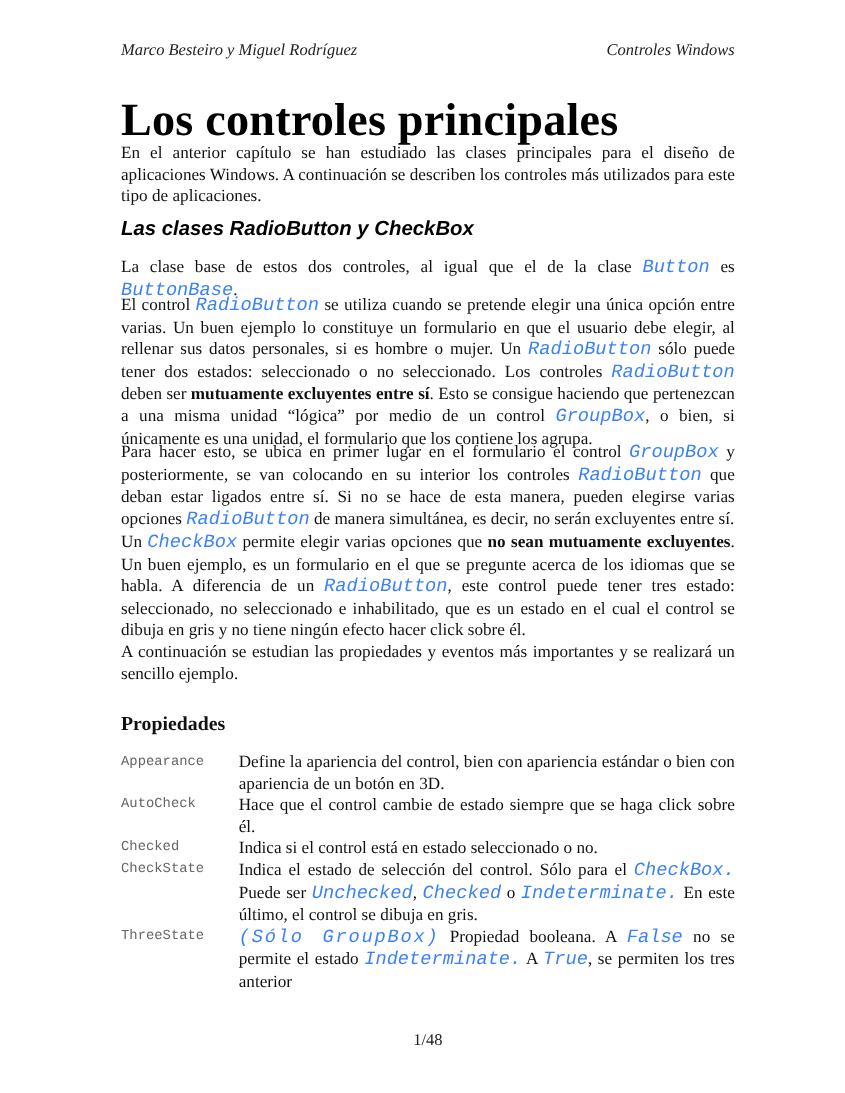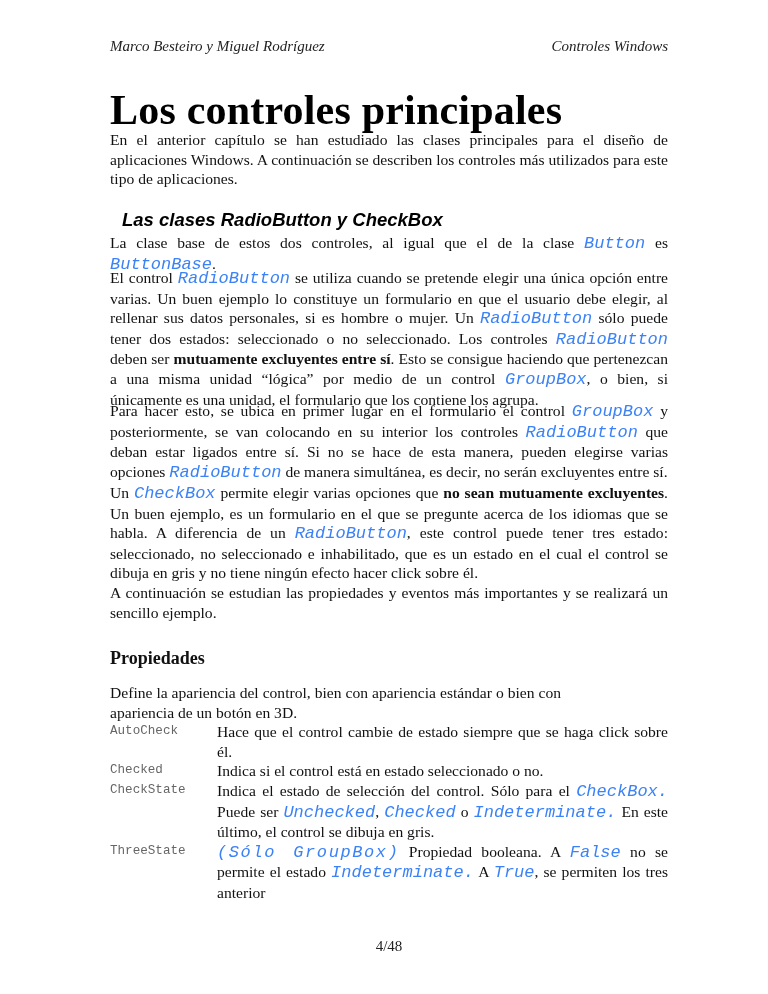--- a/index.html
+++ b/index.html
@@ -8,21 +8,21 @@
   .page { position: absolute; left: 110px; top: 0; width: 558px; }
   .running-header { position: absolute; top: 38px; left: 0; width: 558px; height: 20px;
                     font-style: italic; font-size: 15px; color: #222; }
   .running-header .left { position: absolute; left: 0; top: 0; text-align: right; }
   .running-header .right { position: absolute; right: 0; top: 0; }
   h1 { position: absolute; top: 86px; left: 0; margin: 0; font-size: 42px; font-weight: bold;
        font-family: "Liberation Serif", serif; color: #000; letter-spacing: 0.2px; }
   .p { position: absolute; left: 0; width: 558px; margin: 0; font-size: 15.6px; line-height: 19.6px;
        text-align: justify; color: #111; }
   .mono { font-family: "Liberation Mono", monospace; font-size: 17px; color: #3b82f6; font-style: italic; }
-  h2 { position: absolute; left: 0; top: 197px; margin: 12px; font-family: "Liberation Sans", sans-serif;
+  h2 { position: absolute; left: 0; top: 197px; margin: 0; font-family: "Liberation Sans", sans-serif;
        font-style: italic; font-weight: bold; font-size: 18.5px; color: #000; }
   h3 { position: absolute; left: 0; top: 648px; margin: 0; font-size: 18px; font-weight: bold; color: #111; }
   .props { position: absolute; left: 0; top: 683px; width: 558px; }
   .prop-row { display: flex; font-size: 15.6px; line-height: 19.6px; }
   .prop-name { width: 107px; flex: none; font-family: "Liberation Mono", monospace; font-size: 12.6px; color: #666; }
   .prop-desc { width: 451px; text-align: justify; color: #111; }
   .footer { position: absolute; top: 938px; left: 0; width: 558px; text-align: center; font-size: 15px; color: #222; }
 </style>
 </head>
 <body>
@@ -47,34 +47,35 @@
   <p class="p" style="top:401px"><span>Para hacer esto, se ubica en primer lugar en el formulario el control </span><span class="mono">GroupBox</span><span> y posteriormente, se van colocando en su interior los controles </span><span class="mono">RadioButton</span><span> que deban estar ligados entre sí. Si no se hace de esta manera, pueden elegirse varias opciones </span><span class="mono">RadioButton</span><span> de manera simultánea, es decir, no  serán excluyentes entre sí.</span></p>
 
   <p class="p" style="top:483px"><span>Un </span><span class="mono">CheckBox</span><span> permite elegir varias opciones que </span><b>no sean mutuamente excluyentes</b><span>. Un buen ejemplo, es un formulario en el que se pregunte acerca de los idiomas que se habla. A diferencia de un </span><span class="mono">RadioButton</span><span>, este control puede tener tres estado: seleccionado, no seleccionado e inhabilitado, que es un estado en el cual el control se dibuja en gris y no tiene ningún efecto hacer click sobre él.</span></p>
 
   <p class="p" style="top:583px">A continuación se estudian las propiedades y eventos más importantes y se realizará un sencillo ejemplo.</p>
 
   <h3>Propiedades</h3>
 
   <div class="props">
     <div class="prop-row">
+      <span class="prop-name">Appearance</span>
       <span class="prop-desc">Define la apariencia del control, bien con apariencia estándar o bien con apariencia de un botón en 3D.</span>
     </div>
     <div class="prop-row">
       <span class="prop-name">AutoCheck</span>
       <span class="prop-desc">Hace que el control cambie de estado siempre que se haga click sobre él.</span>
     </div>
     <div class="prop-row">
       <span class="prop-name">Checked</span>
       <span class="prop-desc">Indica si el control está en estado seleccionado o no.</span>
     </div>
     <div class="prop-row">
       <span class="prop-name">CheckState</span>
       <span class="prop-desc"><span>Indica el estado de selección del control. Sólo para el </span><span class="mono">CheckBox.</span><span> Puede ser </span><span class="mono">Unchecked</span><span>, </span><span class="mono">Checked</span><span> o </span><span class="mono">Indeterminate.</span><span> En este último, el control se dibuja en gris.</span></span>
     </div>
     <div class="prop-row">
       <span class="prop-name">ThreeState</span>
       <span class="prop-desc"><span class="mono" style="letter-spacing:1.6px">(Sólo GroupBox)</span><span>  Propiedad booleana. A </span><span class="mono">False</span><span> no se permite el estado </span><span class="mono">Indeterminate.</span><span> A </span><span class="mono">True</span><span>, se permiten los tres anterior</span></span>
     </div>
   </div>
 
-  <div class="footer">4/48</div>
+  <div class="footer">1/48</div>
 </div>
 
 </body></html>

